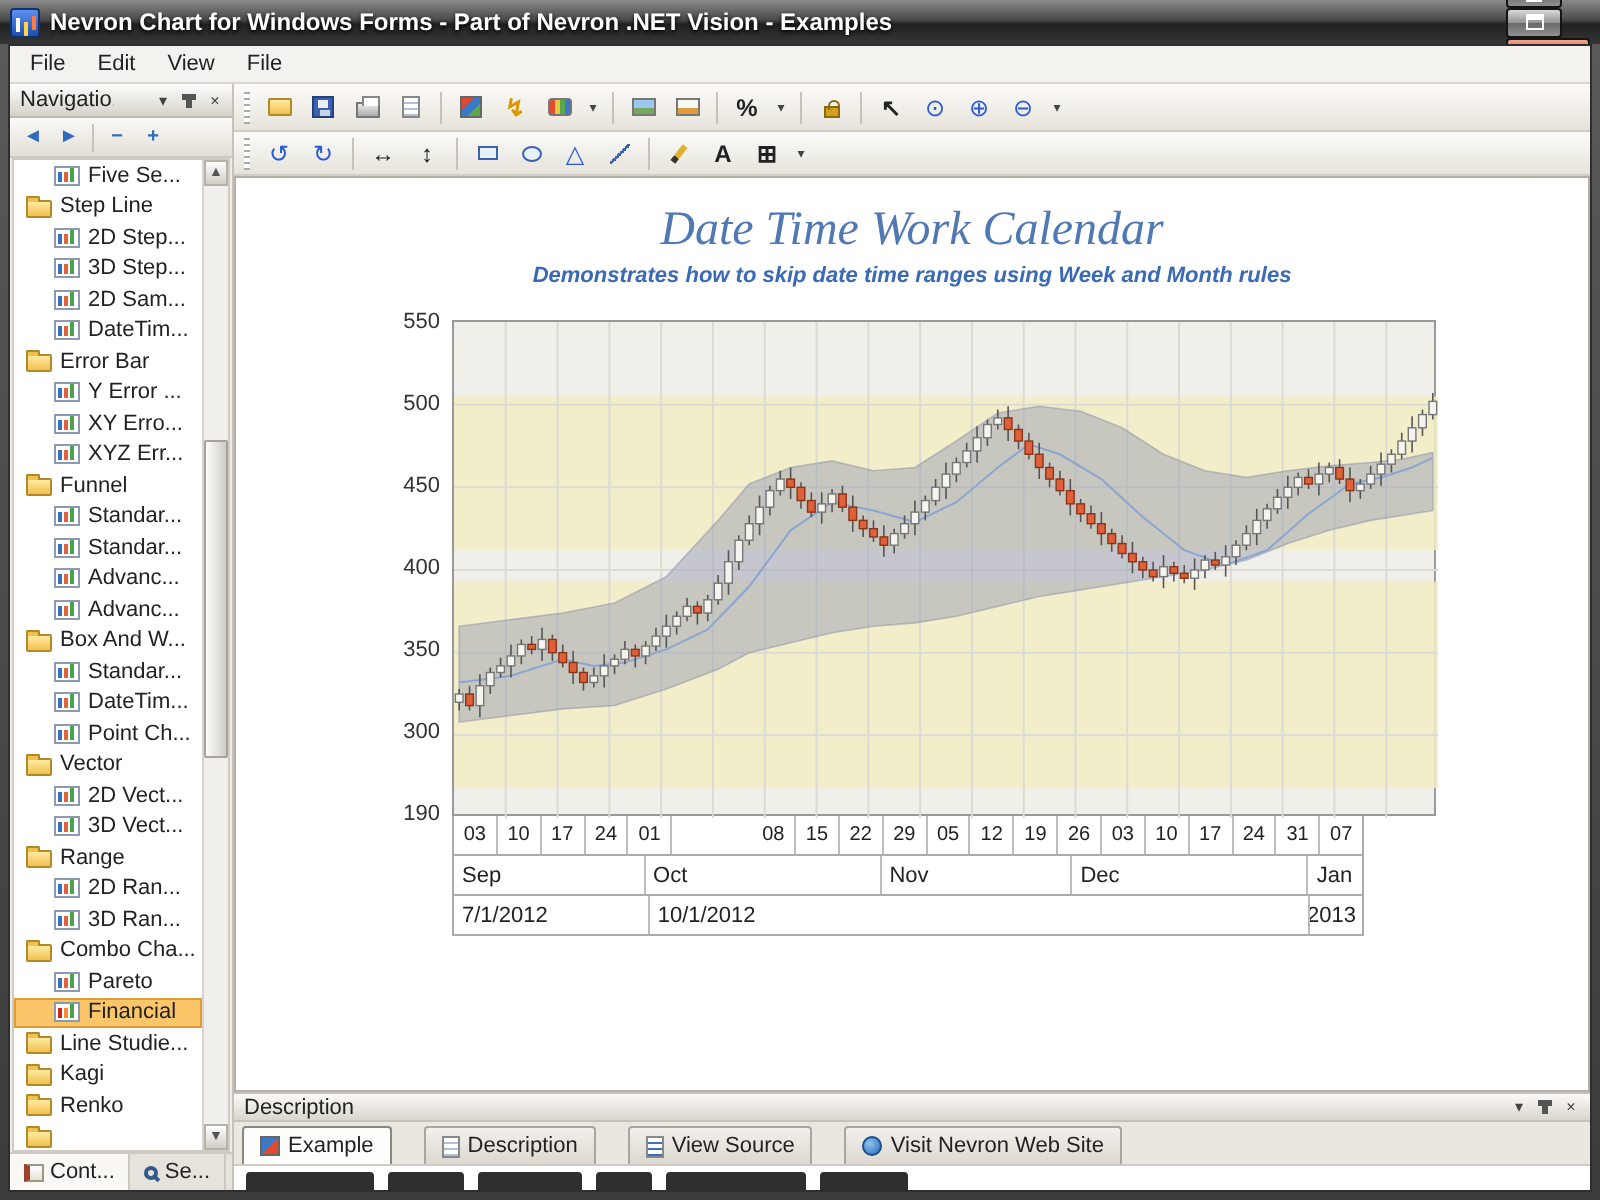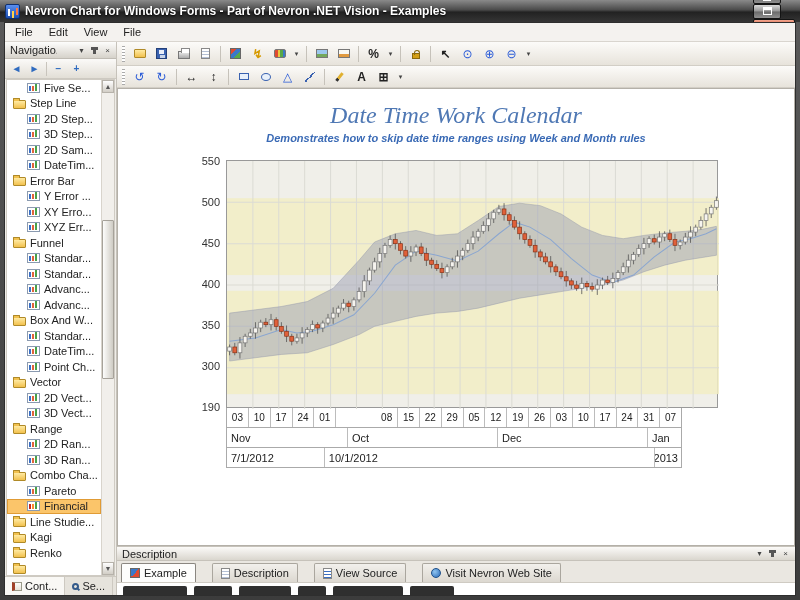--- a/index.html
+++ b/index.html
@@ -708,22 +708,23 @@
                     <div class="axis-cell day-cell" style="flex: 1 1 0%;">19</div>
                     <div class="axis-cell day-cell" style="flex: 1 1 0%;">26</div>
                     <div class="axis-cell day-cell" style="flex: 1 1 0%;">03</div>
                     <div class="axis-cell day-cell" style="flex: 1 1 0%;">10</div>
                     <div class="axis-cell day-cell" style="flex: 1 1 0%;">17</div>
                     <div class="axis-cell day-cell" style="flex: 1 1 0%;">24</div>
                     <div class="axis-cell day-cell" style="flex: 1 1 0%;">31</div>
                     <div class="axis-cell day-cell" style="flex: 1 1 0%;">07</div>
                   </div>
                 <div class="axis-row" id="row-months">
+                    <div class="axis-cell month-cell" style="flex: 4 1 0%;">Sep</div>
+                    <div class="axis-cell month-cell" style="flex: 5 1 0%;">Oct</div>
                     <div class="axis-cell month-cell" style="flex: 4 1 0%;">Nov</div>
-                    <div class="axis-cell month-cell" style="flex: 5 1 0%;">Oct</div>
                     <div class="axis-cell month-cell" style="flex: 5 1 0%;">Dec</div>
                     <div class="axis-cell month-cell" style="flex: 1 1 0%;">Jan</div>
                   </div>
                 <div class="axis-row" id="row-quarters">
                     <div class="axis-cell q-cell" style="flex: 4 1 0%;">7/1/2012</div>
                     <div class="axis-cell q-cell" style="flex: 14 1 0%;">10/1/2012</div>
                     <div class="axis-cell q-cell qlast" style="flex: 1 1 0%;">1/1/2013</div>
                   </div>
               </div>
             </div>

